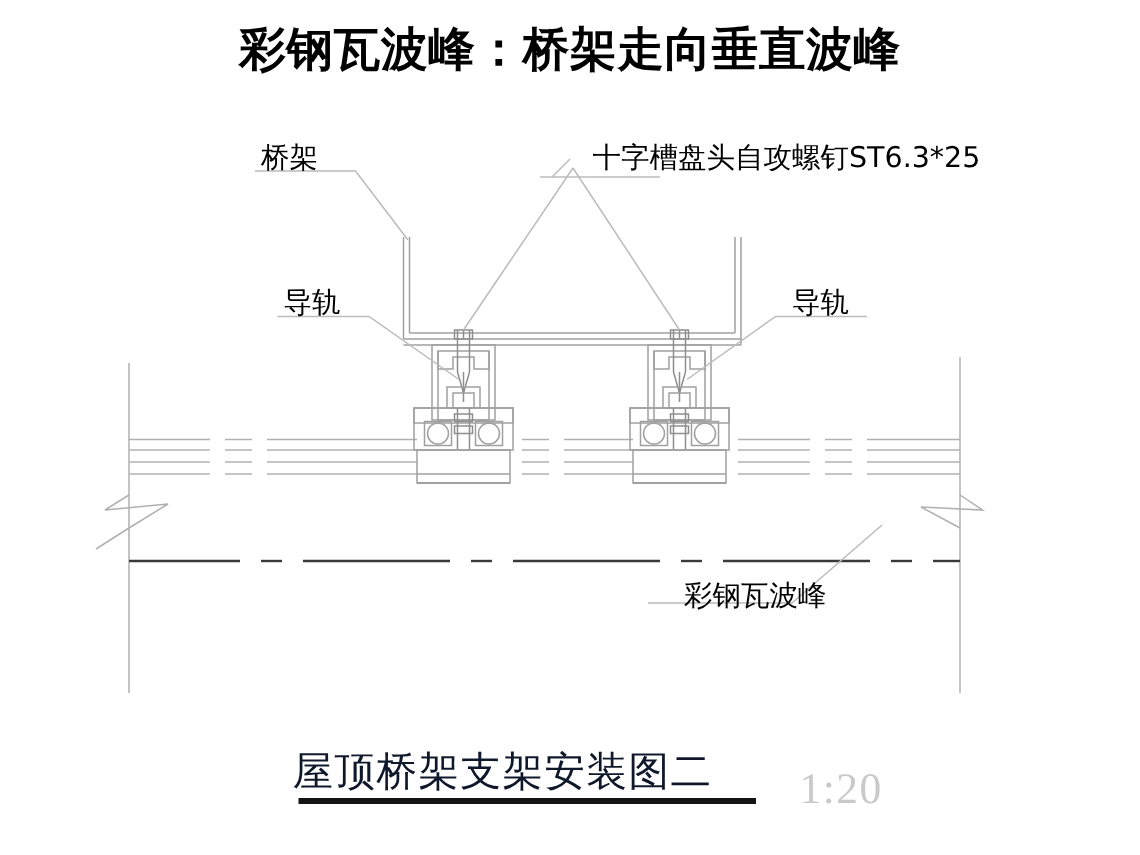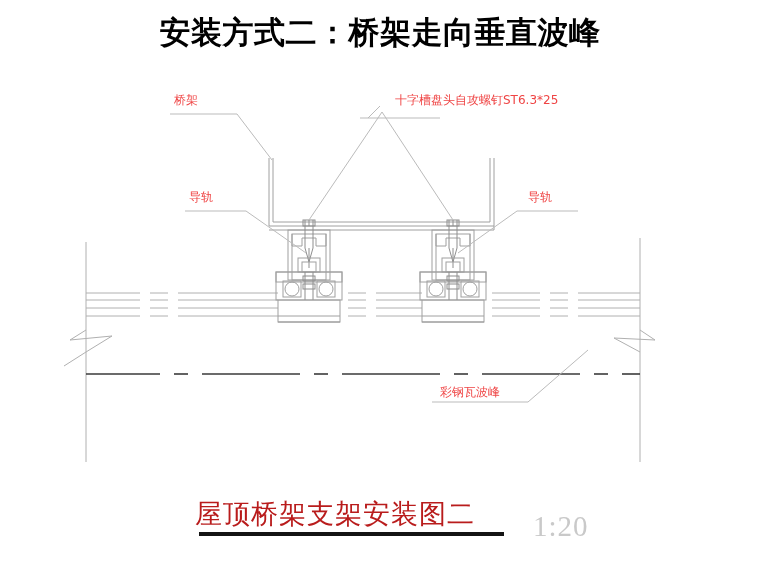--- a/index.html
+++ b/index.html
@@ -42,21 +42,21 @@
     top: 496px;
     width: 420px;
     height: 70px;
   }
   #caption {
     position: absolute;
     left: 0;
     top: 0;
     font-family: Liberation Sans, sans-serif;
     font-size: 27px;
-    color: #b91c1c;
+    color: #0f172a;
     white-space: nowrap;
     letter-spacing: 1px;
   }
   #caption-rule {
     position: absolute;
     left: 4px;
     top: 36px;
     width: 305px;
     height: 4px;
     background: #141414;
@@ -67,31 +67,31 @@
     top: 14px;
     font-family: Liberation Serif, serif;
     font-size: 29px;
     color: #c9c9c9;
     letter-spacing: 1px;
     white-space: nowrap;
   }
   .lbl {
     position: absolute;
     font-family: "DejaVu Sans", sans-serif;
-    font-size: 12px;
-    color: #ef4444;
+    font-size: 19px;
+    color: #000000;
     white-space: nowrap;
   }
 </style>
 </head>
 <body>
 
 <div id="canvas">
 
-  <div id="title">安装方式二：桥架走向垂直波峰</div>
+  <div id="title">彩钢瓦波峰：桥架走向垂直波峰</div>
 
   <svg id="drawing" width="760" height="570" viewBox="0 0 760 570">
 
     <g stroke="#a8a8a8" fill="none" stroke-width="1" shape-rendering="geometricPrecision">
 
       <g stroke="#b0b0b0">
 
         <line x1="86" y1="242" x2="86" y2="462"></line>
 
         <line x1="640" y1="238" x2="640" y2="462"></line>
@@ -262,21 +262,21 @@
   </svg>
 
   <div class="lbl" style="left:174px; top:92px;">桥架</div>
 
   <div class="lbl" style="left:361px; top:92px;margin-left:34px;">十字槽盘头自攻螺钉ST6.3*25</div>
 
   <div class="lbl" style="left:189px; top:189px;">导轨</div>
 
   <div class="lbl" style="left:528px; top:189px;">导轨</div>
 
-  <div class="lbl" style="left:440px; top:384px;">彩钢瓦波峰</div>
+  <div class="lbl" style="left:456px; top:384px;">彩钢瓦波峰</div>
 
   <div class="cap-wrap">
     <div id="caption">屋顶桥架支架安装图二</div>
     <div id="caption-rule"></div>
     <div id="scale">1:20</div>
   </div>
 
 </div>
 
 </body></html>

